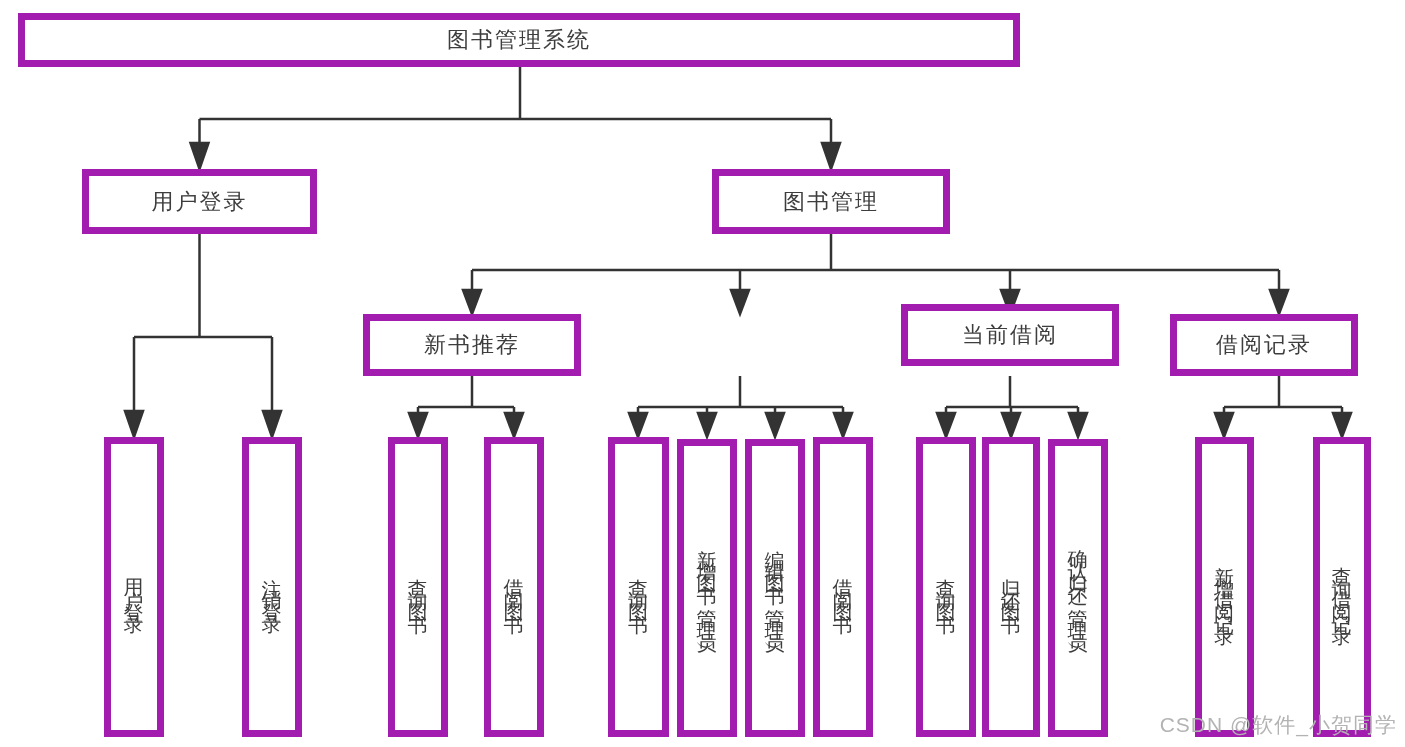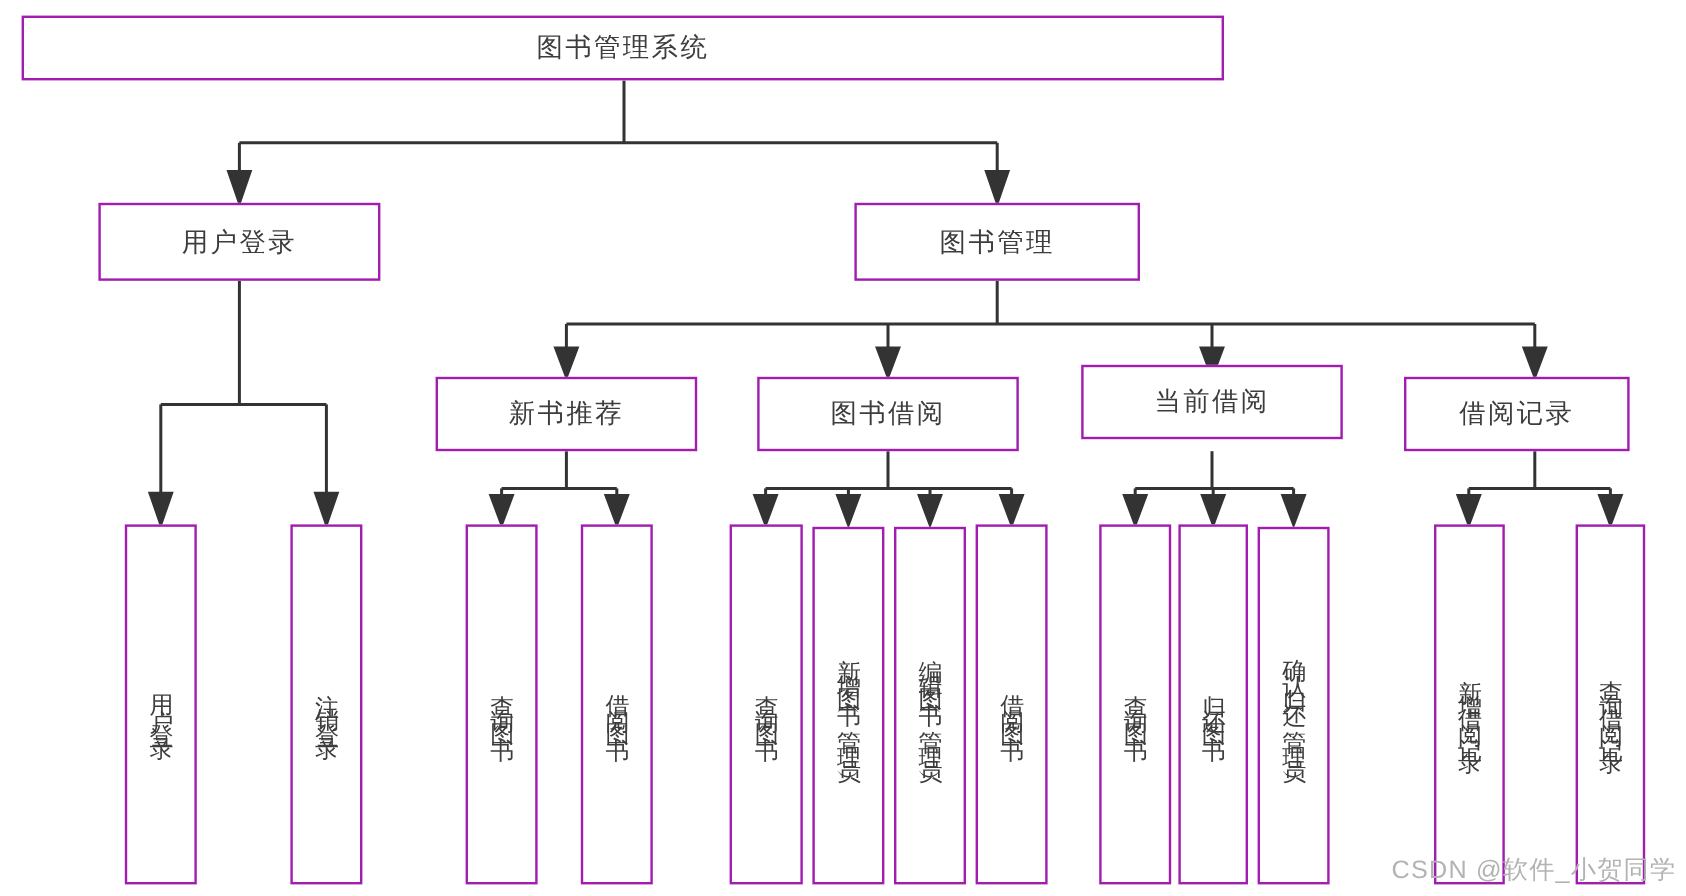--- a/index.html
+++ b/index.html
@@ -7,21 +7,21 @@
     position:relative;
     width:1405px;height:747px;
     background:#ffffff;
     font-family:"Liberation Sans","DejaVu Sans",sans-serif;
     overflow:hidden;
   }
   svg.connectors{position:absolute;left:0;top:0;z-index:1;}
   .node{
     position:absolute;
     box-sizing:border-box;
-    border:2px solid #a21caf;
+    border:7px solid #a21caf;
     background:#ffffff;
     display:flex;align-items:center;justify-content:center;
     color:#3d3d3d;
     z-index:2;
   }
   .node.h{font-size:22px;letter-spacing:2px;white-space:nowrap;}
   .node.v span{
     writing-mode:vertical-rl;
     text-orientation:mixed;
     font-size:20px;
@@ -118,21 +118,20 @@
       <polygon points="1333,413 1351,413 1342,437"></polygon>
     </g>
   </svg>
 
   <div class="node h" style="left:18px;top:13px;width:1002px;height:54px;">图书管理系统</div>
 
   <div class="node h" style="left:82px;top:169px;width:235px;height:65px;">用户登录</div>
   <div class="node h" style="left:363px;top:314px;width:218px;height:62px;">新书推荐</div>
 
   <div class="node h" style="left:712px;top:169px;width:238px;height:65px;">图书管理</div>
-  <div class="node h" style="left:631px;top:314px;width:218px;height:62px;">图书借阅</div>
   <div class="node h" style="left:901px;top:304px;width:218px;height:62px;">当前借阅</div>
   <div class="node h" style="left:1170px;top:314px;width:188px;height:62px;">借阅记录</div>
 
   <div class="node v" style="left:104px;top:437px;width:60px;height:300px;">
     <span>用户登录</span>
   </div>
   <div class="node v" style="left:242px;top:437px;width:60px;height:300px;">
     <span>注销登录</span>
   </div>
 

